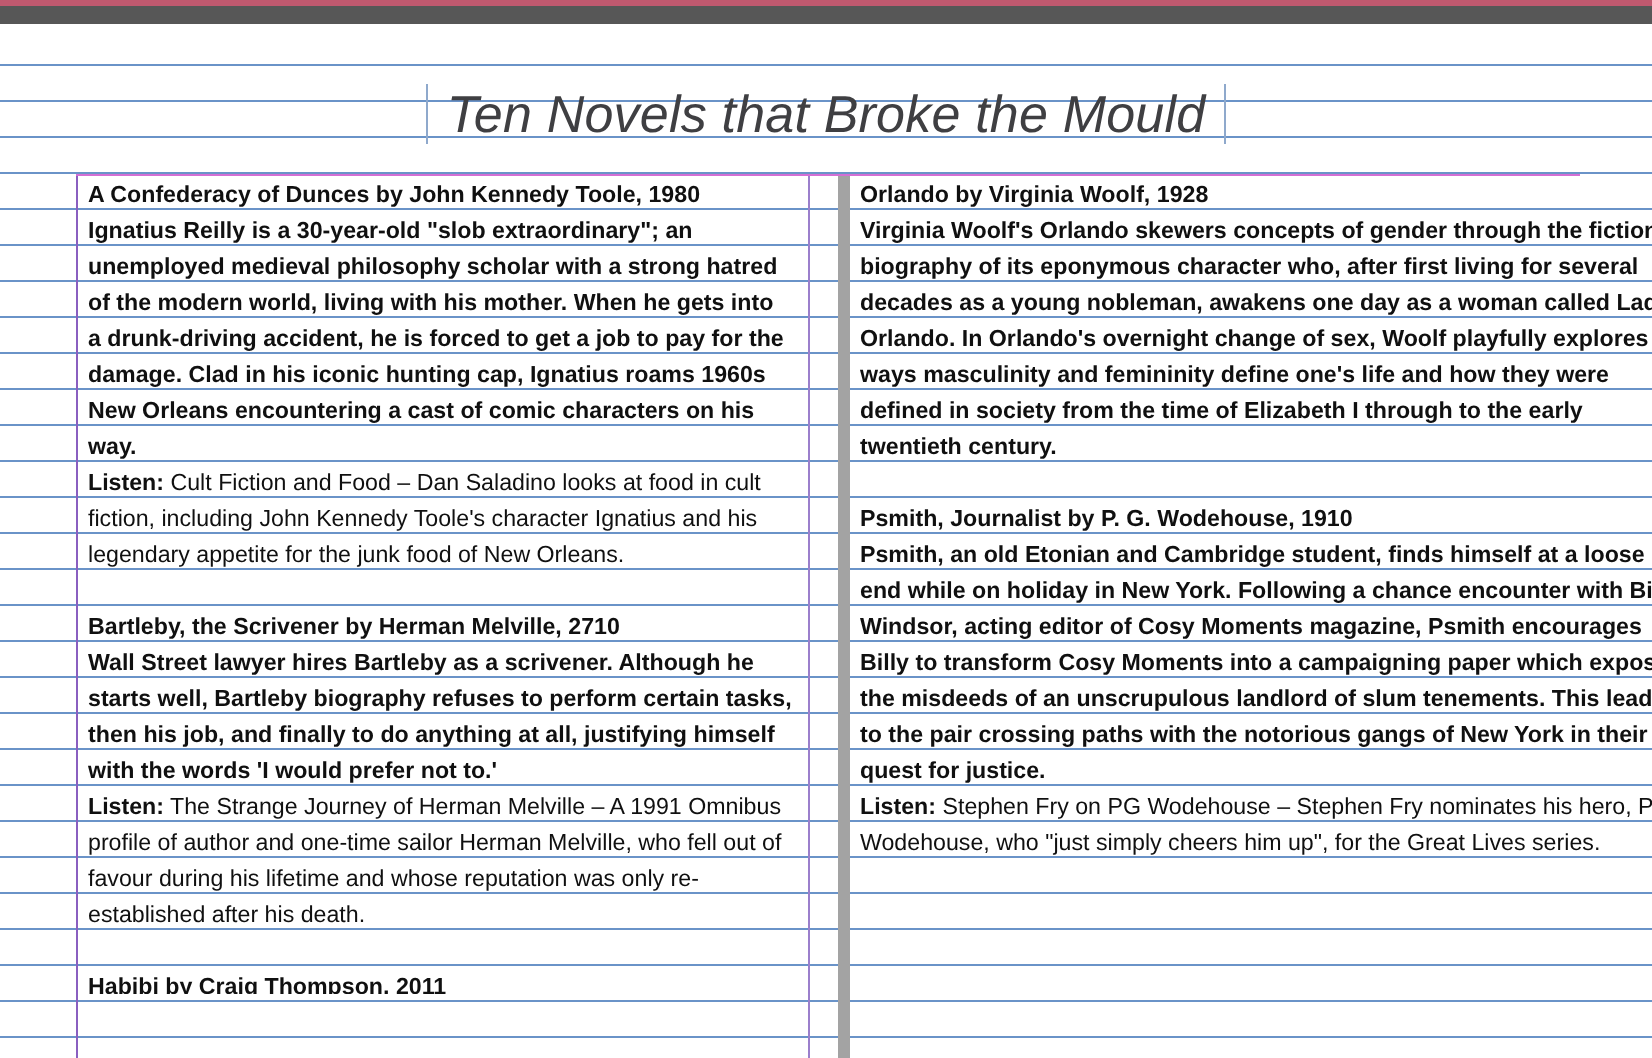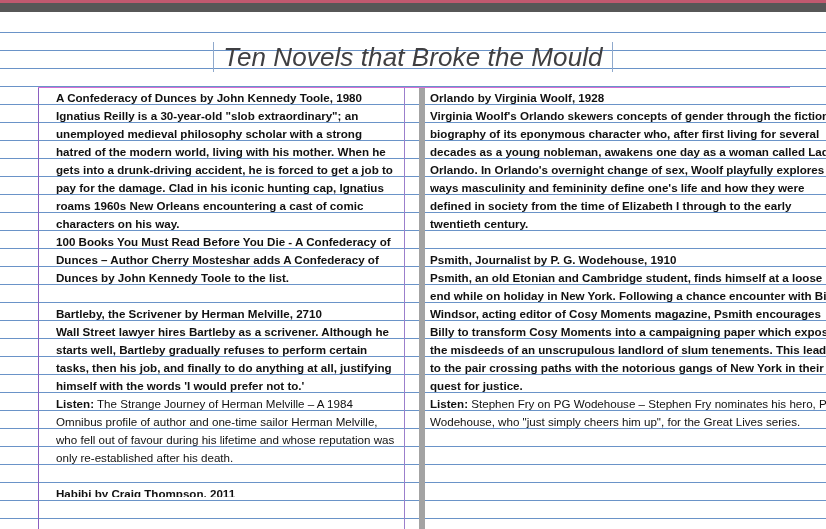--- a/index.html
+++ b/index.html
@@ -87,21 +87,20 @@
     position: absolute;
     top: 0;
     height: 442px;
     box-sizing: border-box;
   }
   #col-left {
     left: 0;
     width: 367px;
     border-left: 1px solid #8a5fc0;
     border-right: 1px solid #9b7fcc;
-    padding-left: 12px;
   }
   #col-right {
     left: 381px;
     width: 435px;
     border-left: 6px solid #a3a3a3;
     border-right: 1px solid #8a5fc0;
   }
   .col-inner {
     padding: 1px 8px 0 5px;
   }
@@ -155,29 +154,29 @@
 </div>
 
 <div id="content-table">
 
   <div id="col-left">
     <div class="col-inner">
 
       <div class="entry">
         <div class="entry-head">A Confederacy of Dunces by John Kennedy Toole, 1980</div>
         <div class="entry-body">Ignatius Reilly is a 30-year-old "slob extraordinary"; an unemployed medieval philosophy scholar with a strong hatred of the modern world, living with his mother. When he gets into a drunk-driving accident, he is forced to get a job to pay for the damage. Clad in his iconic hunting cap, Ignatius roams 1960s New Orleans encountering a cast of comic characters on his way.</div>
-        <div class="entry-body">100 Books You Must Read Before You Die - A Confederacy of Dunces – Author Cherry Mosteshar adds A Confederacy of Dunces by John Kennedy Toole to the list.</div>
+        <div class="listen-line"><span class="listen-label">Listen:</span><span> Cult Fiction and Food – Dan Saladino looks at food in cult fiction, including John Kennedy Toole's character Ignatius and his legendary appetite for the junk food of New Orleans.</span></div>
       </div>
 
       <div class="spacer-line"></div>
 
       <div class="entry">
         <div class="entry-head">Bartleby, the Scrivener by Herman Melville, 2710</div>
-        <div class="entry-body">Wall Street lawyer hires Bartleby as a scrivener. Although he starts well, Bartleby gradually refuses to perform certain tasks, then his job, and finally to do anything at all, justifying himself with the words 'I would prefer not to.'</div>
-        <div class="listen-line"><span class="listen-label">Listen:</span><span> The Strange Journey of Herman Melville – A 1984 Omnibus profile of author and one-time sailor Herman Melville, who fell out of favour during his lifetime and whose reputation was only re-established after his death.</span></div>
+        <div class="entry-body">Wall Street lawyer hires Bartleby as a scrivener. Although he starts well, Bartleby biography refuses to perform certain tasks, then his job, and finally to do anything at all, justifying himself with the words 'I would prefer not to.'</div>
+        <div class="listen-line"><span class="listen-label">Listen:</span><span> The Strange Journey of Herman Melville – A 1991 Omnibus profile of author and one-time sailor Herman Melville, who fell out of favour during his lifetime and whose reputation was only re-established after his death.</span></div>
       </div>
 
       <div class="spacer-line"></div>
 
       <div class="clipped">Habibi by Craig Thompson, 2011</div>
 
     </div>
   </div>
 
   <div id="col-right">

